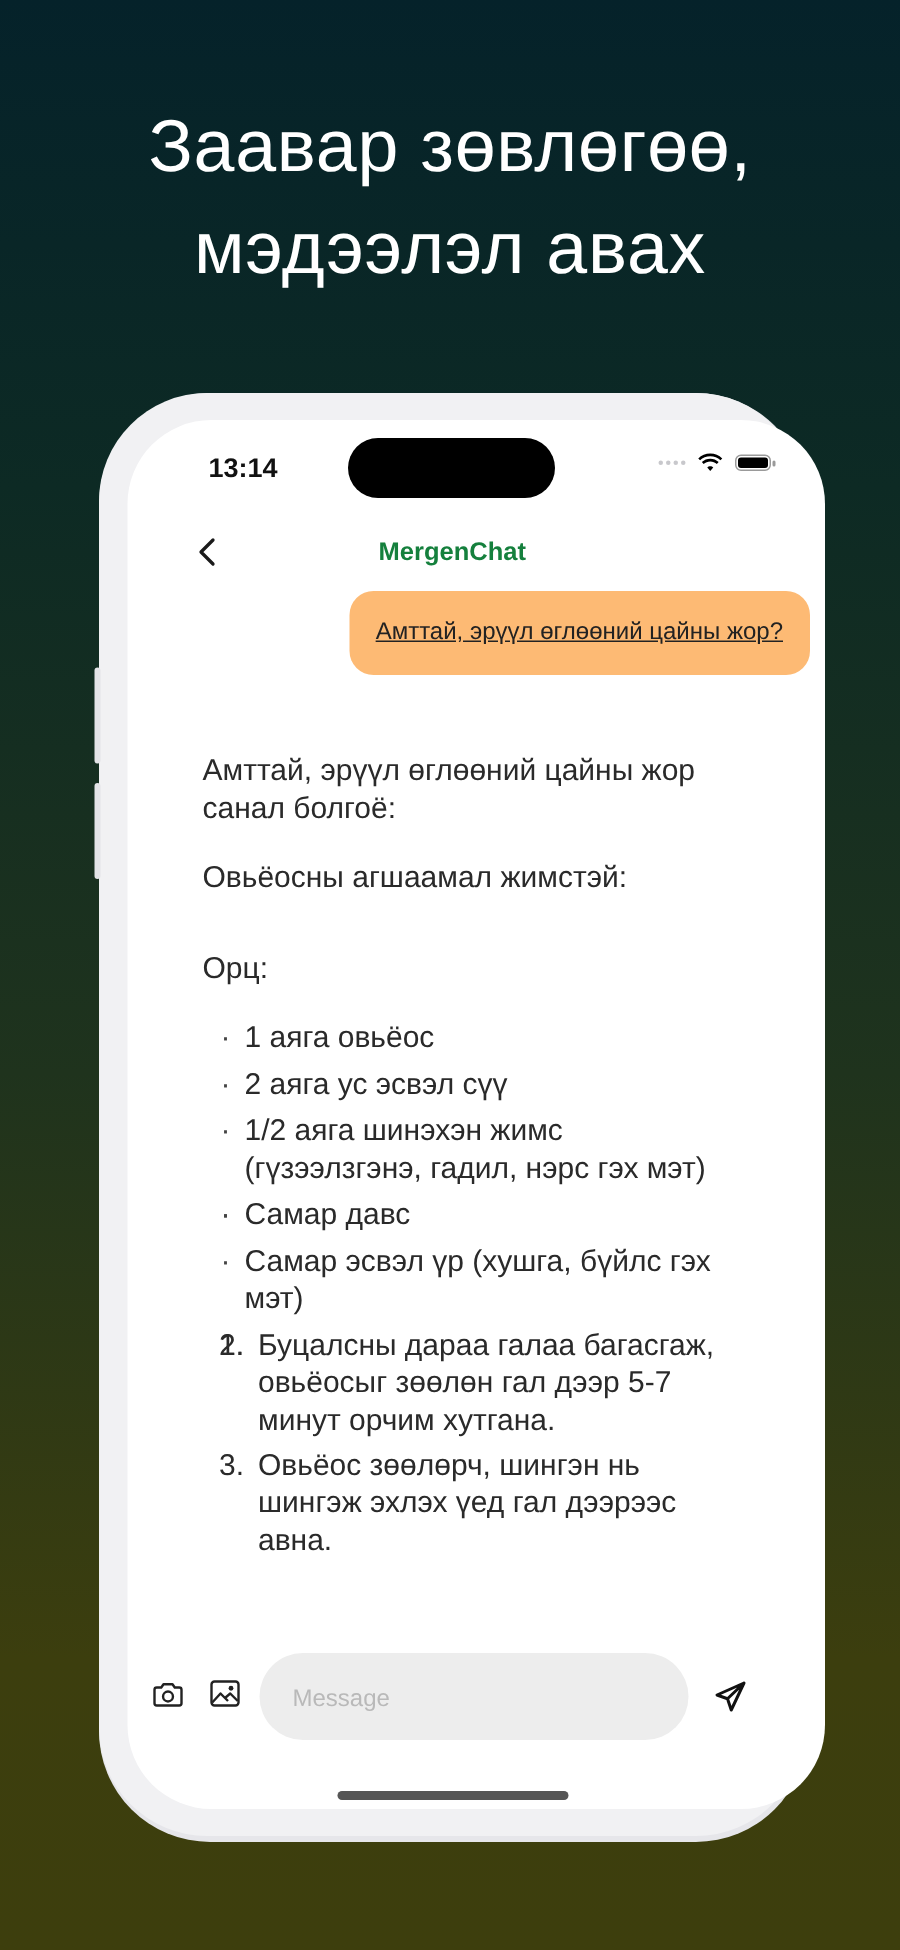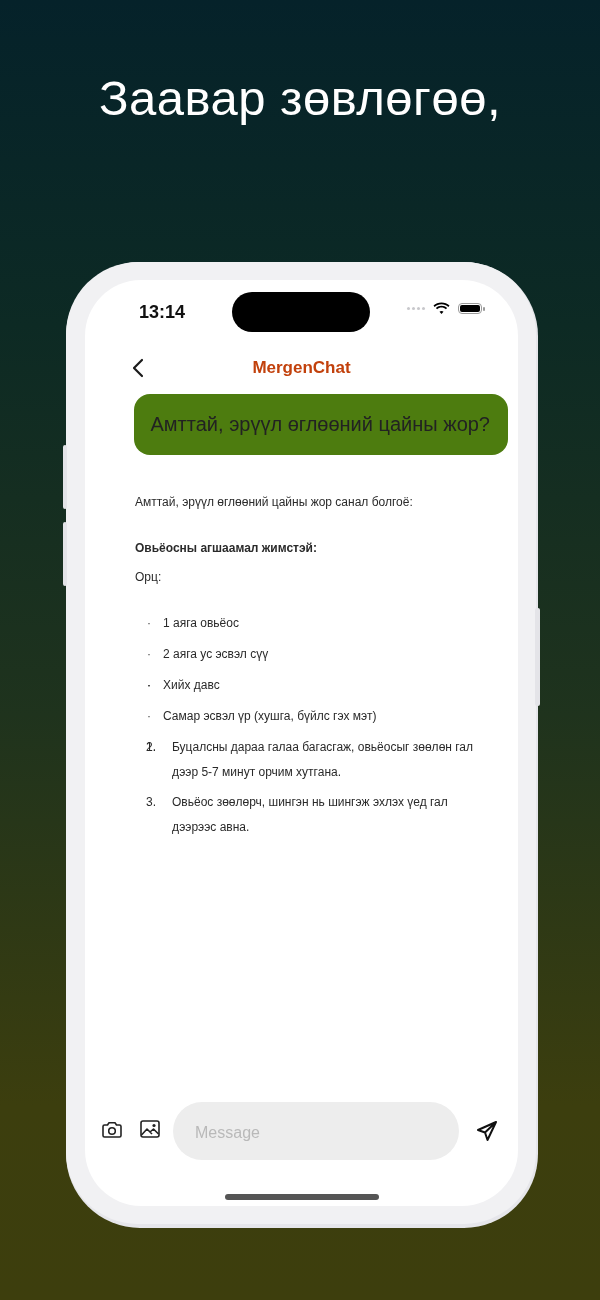--- a/index.html
+++ b/index.html
@@ -18,54 +18,54 @@
     position:absolute; left:66px; top:262px; width:472px; height:966px;
     border-radius:74px; background:#e6e6ea;
   }
   .phone-frame {
     position:absolute; left:66px; top:262px; width:470px; height:962px;
     border-radius:72px; background:#f1f1f3;
   }
   .side-btn { position:absolute; background:#e4e4e8; border-radius:2px; }
   .screen {
     position:absolute; left:85px; top:280px; width:433px; height:926px;
-    border-radius:56px; background:#ffffff; overflow:hidden;
+    border-radius:56px; background:#ffffff; overflow:hidden;padding-left:32px;
   }
   .status-time {
     position:absolute; left:54px; top:22px; font-size:18px; font-weight:700; color:#111;
   }
   .island {
     position:absolute; left:147px; top:12px; width:138px; height:40px;
     background:#000; border-radius:20px;
   }
   .status-icons { position:absolute; right:36px; top:22px; display:flex; align-items:center; gap:8px; }
   .signal-dots { display:flex; gap:2px; }
   .signal-dots span { width:3px; height:3px; background:#c8c8cc; border-radius:50%; display:block; }
   .battery {
     width:24px; height:11px; border:1.5px solid #9a9a9a; border-radius:4px; padding:1px; box-sizing:border-box; position:relative;
   }
   .battery .fill { width:100%; height:100%; background:#000; border-radius:2px; }
   .battery:after { content:""; position:absolute; right:-4px; top:3px; width:2px; height:4px; background:#9a9a9a; border-radius:1px; }
 
   .nav-back { position:absolute; left:44px; top:76px; width:20px; height:24px; cursor:pointer; }
   .nav-title {
     position:absolute; left:0; width:433px; top:78px; text-align:center;
-    font-size:17px; font-weight:700; color:#c2410c;
+    font-size:17px; font-weight:700; color:#15803d;
   }
 
   .user-bubble {
     position:absolute; right:10px; top:114px;
-    background:#4d7c0f; border-radius:16px; padding:19px 18px 19px 17px;
-    font-size:20px; color:#222; white-space:nowrap;
+    background:#fdba74; border-radius:16px; padding:19px 18px 19px 17px;
+    font-size:16px; color:#222; white-space:nowrap;text-decoration:underline;
   }
 
-  .reply { position:absolute; left:50px; top:210px; width:350px; font-size:12px; color:#2a2a2a; line-height:25px; }
+  .reply { position:absolute; left:50px; top:222px; width:350px; font-size:20px; color:#2a2a2a; line-height:25px; }
   .reply p { margin:0; }
   .reply .intro { margin-bottom:21px; }
-  .reply .title { font-weight:700; margin-bottom:4px; }
+  .reply .title { font-weight:400; margin-bottom:36px; }
   .reply .orts { margin-bottom:21px; }
   .reply ul { list-style:none; margin:0; padding:0; }
   .reply ul li { position:relative; padding-left:28px; margin-bottom:6px; }
   .reply ul li .dot { position:absolute; left:12px; top:0; color:#444; }
   .reply .howto { margin-top:12px; margin-bottom:10px; }
   .reply ol { list-style:none; margin:0; padding:0; }
   .reply ol li { position:relative; padding-left:37px; margin-bottom:5px; }
   .reply ol li .num { position:absolute; left:11px; top:0; }
 
   .input-bar { position:absolute; left:0; top:820px; width:433px; height:62px; }
@@ -79,20 +79,21 @@
   .msg-input::placeholder { color:#b9b9b9; }
   .home-indicator {
     position:absolute; left:140px; top:914px; width:154px; height:6px; background:#555; border-radius:3px;
   }
 </style>
 </head>
 <body>
 
 <div class="headline">
   <div>Заавар зөвлөгөө,</div>
+  <div>мэдээлэл авах</div>
 </div>
 
 <div class="phone-shadow"></div>
 <div class="phone-frame"></div>
 <div class="side-btn" style="left:63px;top:445px;width:4px;height:64px;"></div>
 <div class="side-btn" style="left:63px;top:522px;width:4px;height:64px;"></div>
 <div class="side-btn" style="left:535px;top:608px;width:5px;height:98px;"></div>
 
 <div class="screen">
 
@@ -122,23 +123,23 @@
 
   <div class="user-bubble">Амттай, эрүүл өглөөний цайны жор?</div>
 
   <div class="reply">
     <p class="intro">Амттай, эрүүл өглөөний цайны жор санал болгоё:</p>
     <p class="title">Овьёосны агшаамал жимстэй:</p>
     <p class="orts">Орц:</p>
     <ul>
       <li><span class="dot">·</span><span>1 аяга овьёос</span></li>
       <li><span class="dot">·</span><span>2 аяга ус эсвэл сүү</span></li>
+      <li><span class="dot">·</span><span>1/2 аяга шинэхэн жимс (гүзээлзгэнэ, гадил, нэрс гэх мэт)</span></li>
       <li><span class="dot">·</span></li>
-      <li><span class="dot">·</span></li>
-      <li><span class="dot">·</span><span>Хийх давс</span></li>
+      <li><span class="dot">·</span><span>Самар давс</span></li>
       <li><span class="dot">·</span><span>Самар эсвэл үр (хушга, бүйлс гэх мэт)</span></li>
     </ul>
     <ol>
       <li><span class="num">1.</span></li>
       <li><span class="num">2.</span><span>Буцалсны дараа галаа багасгаж, овьёосыг зөөлөн гал дээр 5-7 минут орчим хутгана.</span></li>
       <li><span class="num">3.</span><span>Овьёос зөөлөрч, шингэн нь шингэж эхлэх үед гал дээрээс авна.</span></li>
     </ol>
   </div>
 
   <div class="input-bar">

